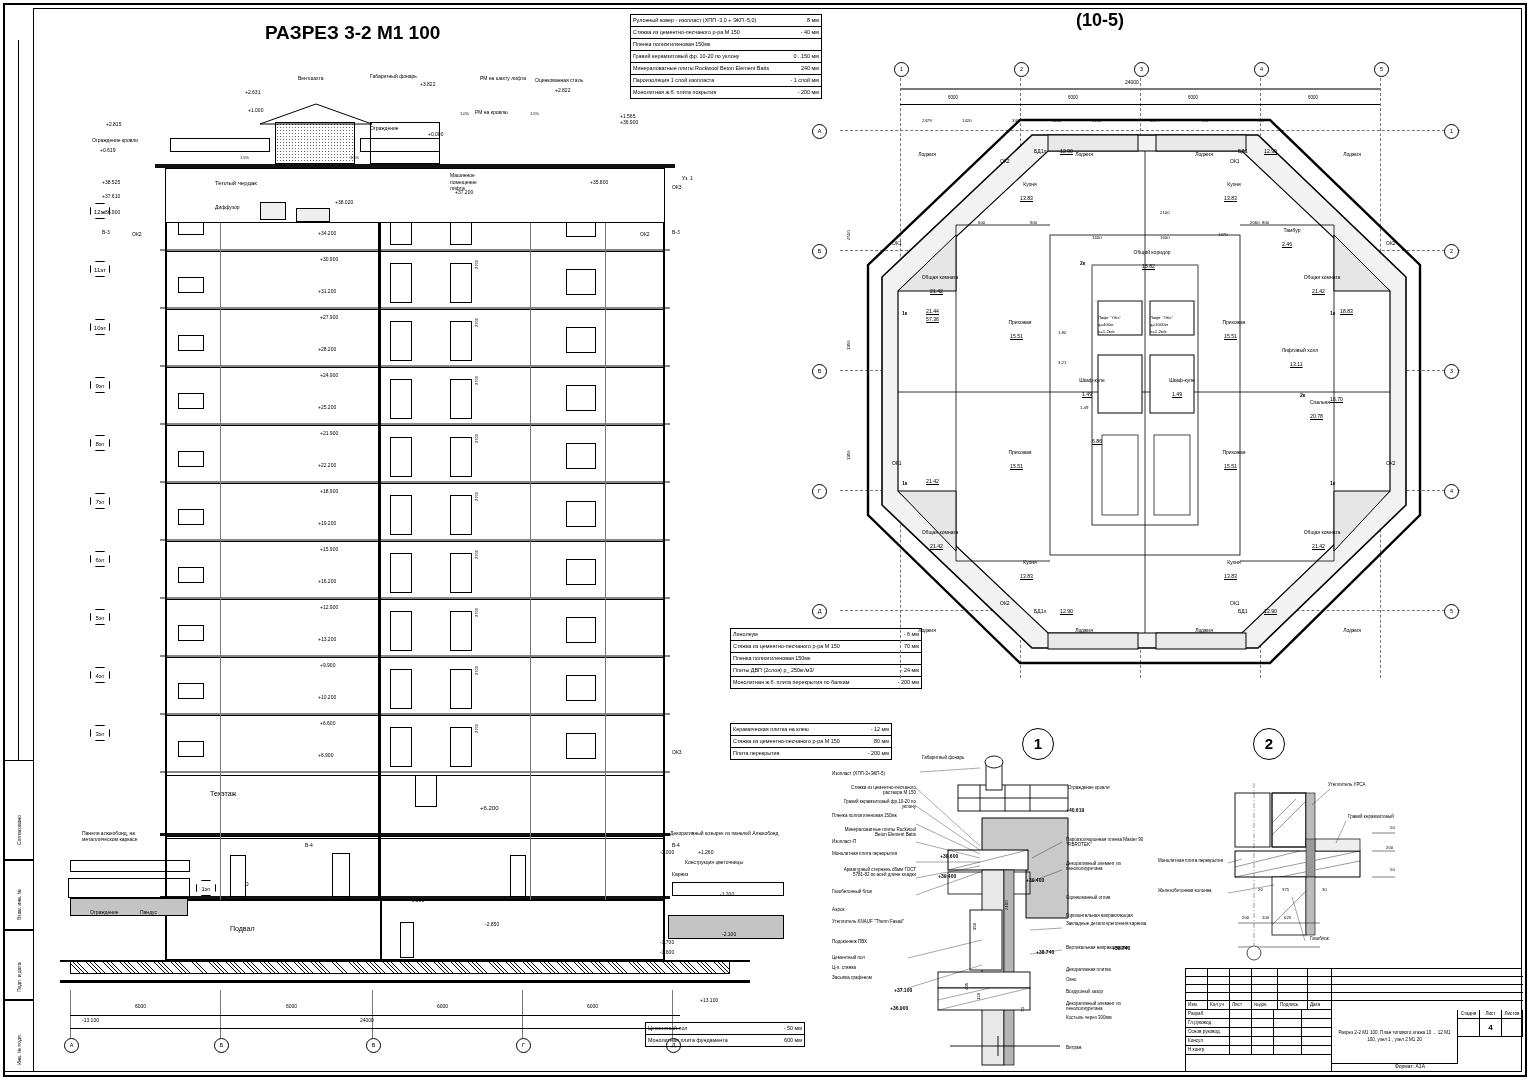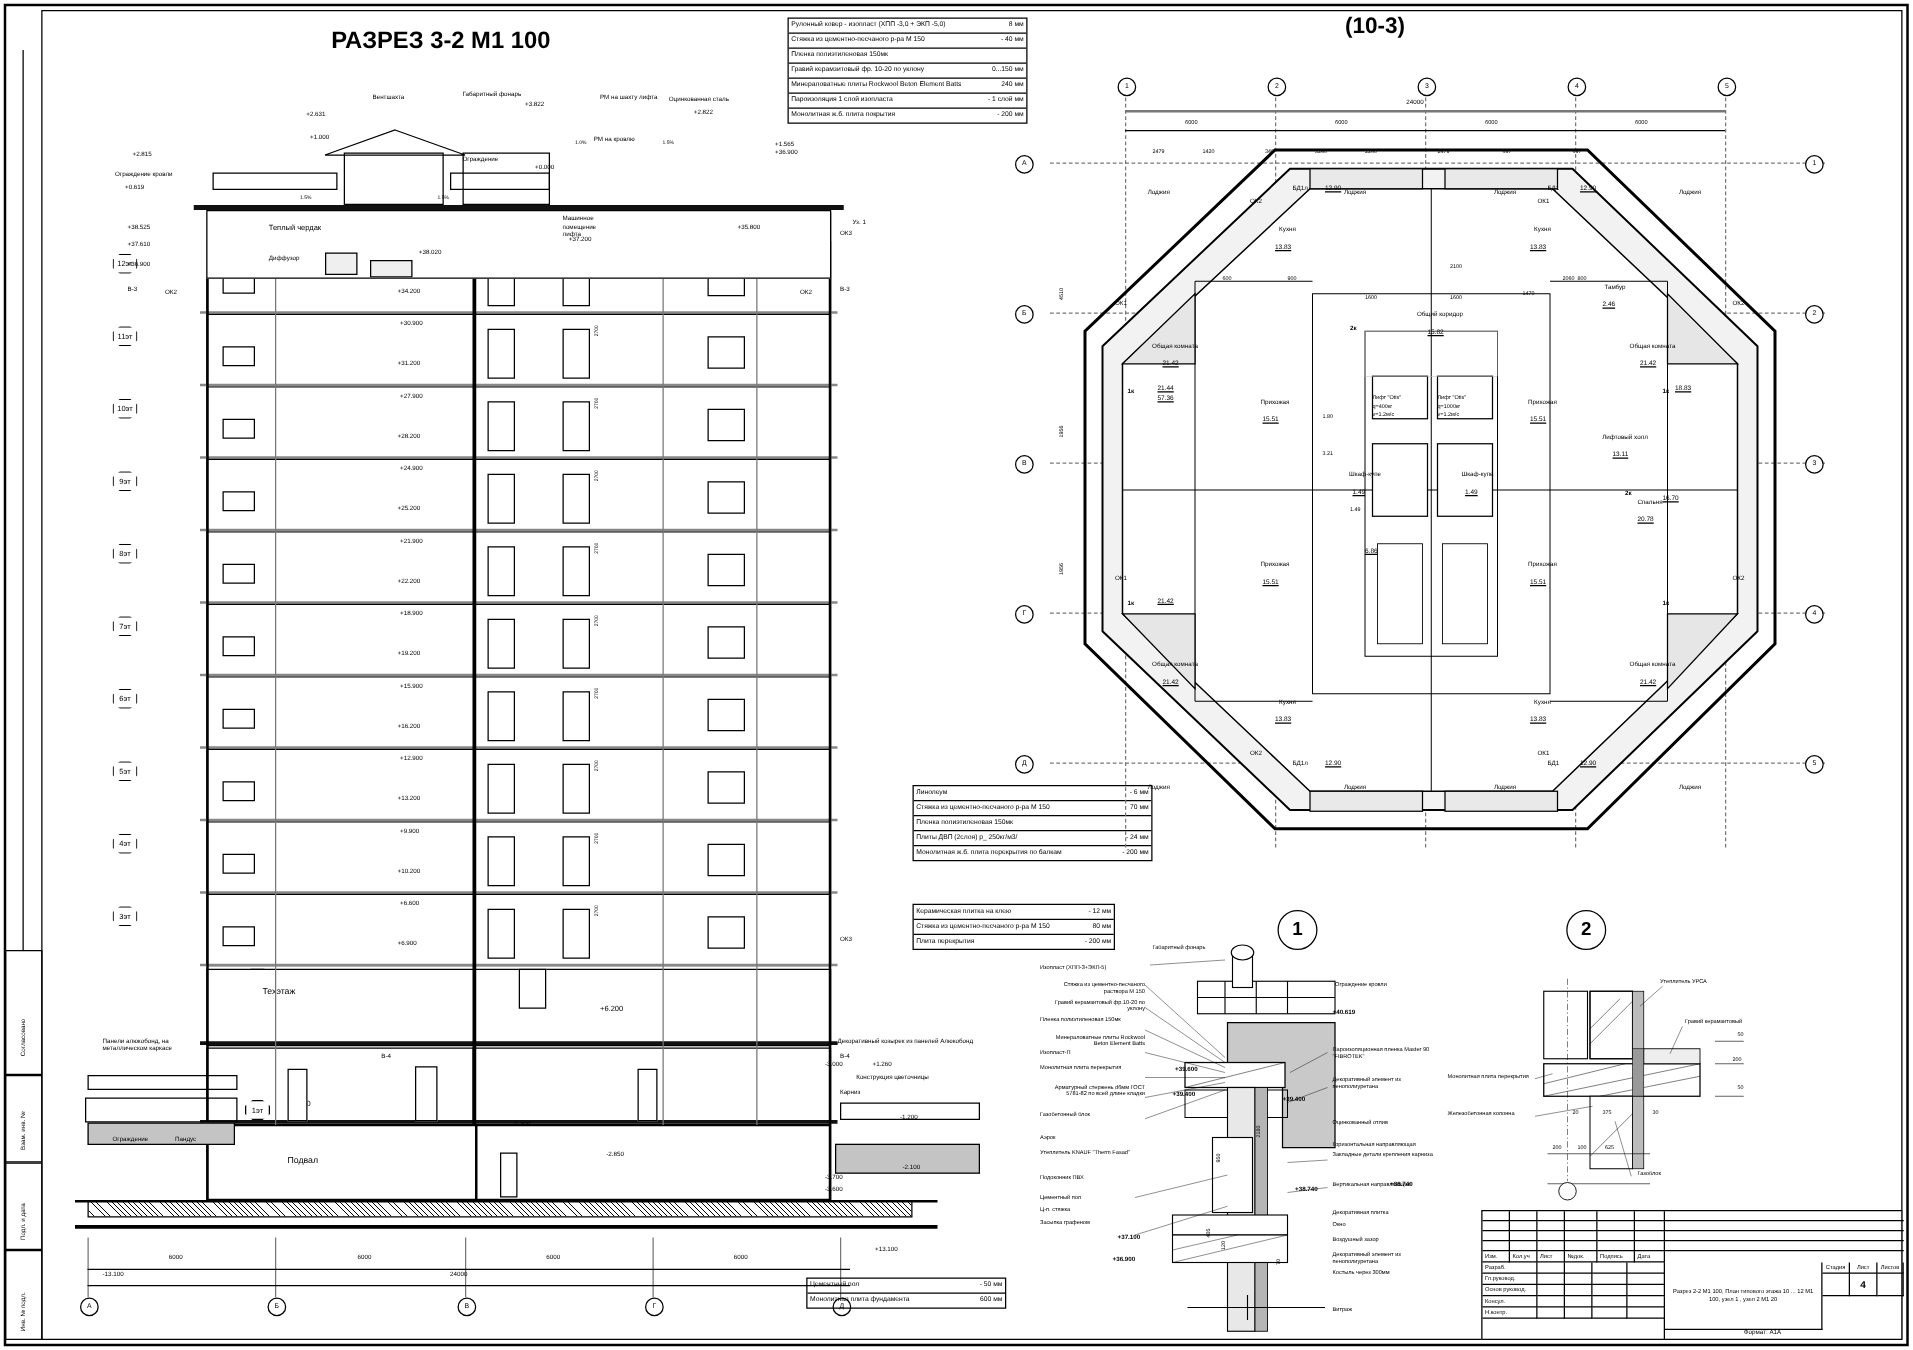--- a/index.html
+++ b/index.html
@@ -95,21 +95,21 @@
     <div class="vtext" style="left:12px;top:85px;">Согласовано</div>
     <div class="vtext" style="left:12px;top:160px;">Взам. инв. №</div>
     <div class="vtext" style="left:12px;top:232px;">Подп. и дата</div>
     <div class="vtext" style="left:12px;top:305px;">Инв. № подл.</div>
   </div>
   <div class="line vl" style="left:18px;top:40px;height:720px;background:#000;"></div>
 
   <div id="t-section">РАЗРЕЗ 3-2 М1 100</div>
 
   <div id="t-plan">
-    <div>(10-3)</div>
+    <div>(10-5)</div>
   </div>
 
   <div class="leg" id="leg-roof" style="left:630px;top:14px;width:190px;">
       <div>
         <span class="l">Рулонный ковер - изопласт (ХПП -3,0 + ЭКП -5,0)</span>
         <span class="r">8 мм</span>
       </div>
       <div>
         <span class="l">Стяжка из цементно-песчаного р-ра М 150</span>
         <span class="r">- 40 мм</span>

